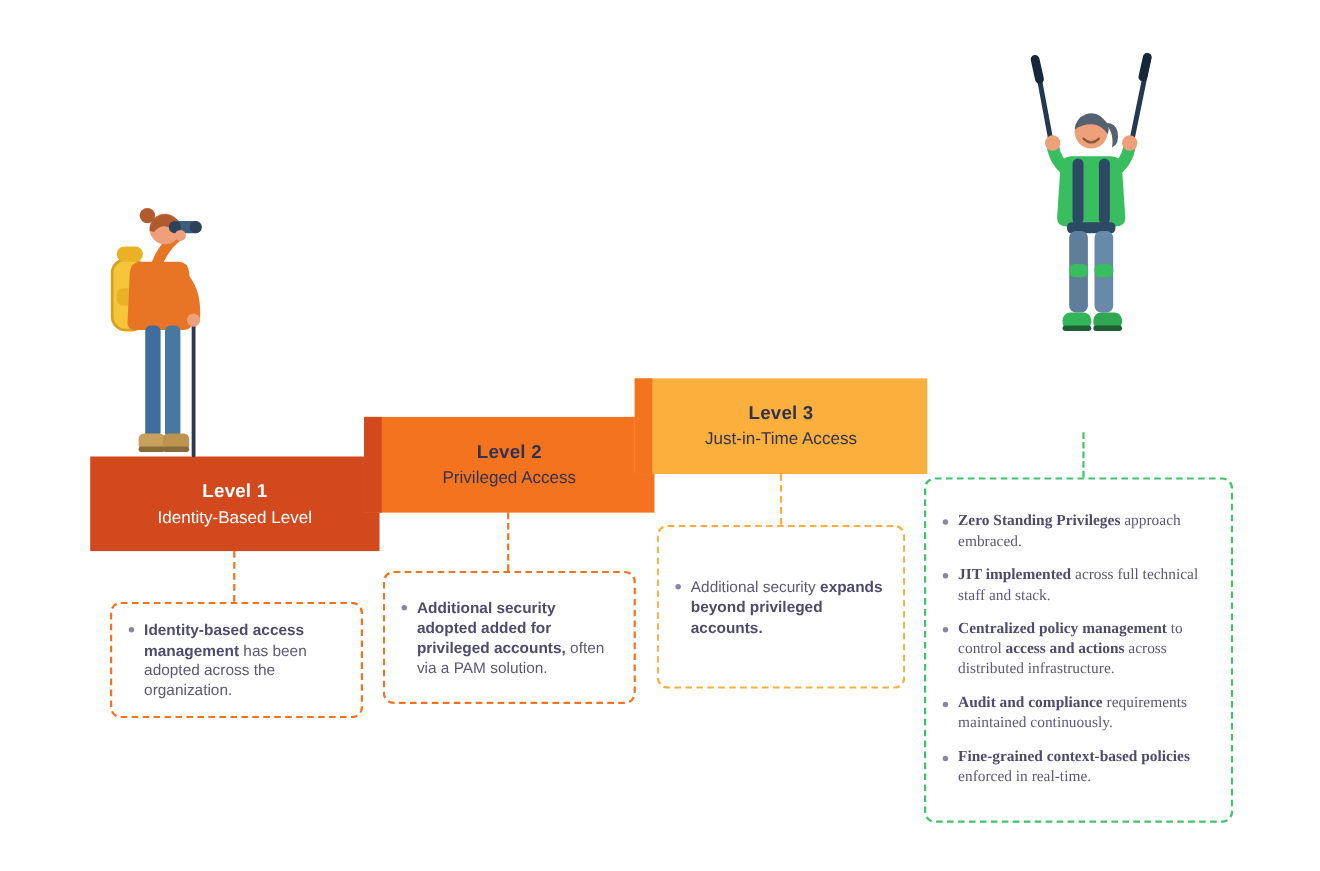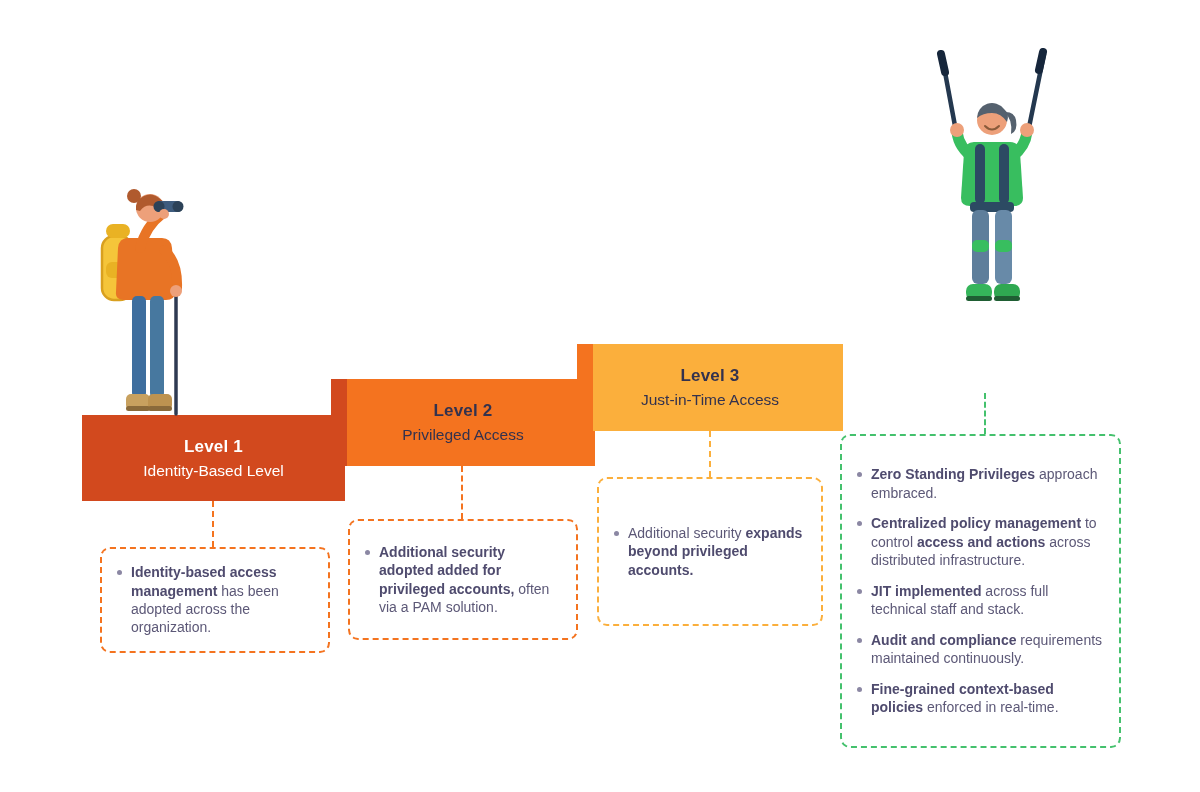--- a/index.html
+++ b/index.html
@@ -87,21 +87,21 @@
   .l4 .block    { left: 822px; top: 307px; width: 263px; height: 86px; }
 
   .l1 .connector { left: 212px; top: 501px; height: 46px; }
   .l2 .connector { left: 461px; top: 466px; height: 53px; }
   .l3 .connector { left: 709px; top: 431px; height: 46px; }
   .l4 .connector { left: 984px; top: 393px; height: 41px; }
 
   .l1 .callout { left: 100px; top: 547px; width: 230px; height: 106px; }
   .l2 .callout { left: 348px; top: 519px; width: 230px; height: 121px; }
   .l3 .callout { left: 597px; top: 477px; width: 226px; height: 149px; }
-  .l4 .callout { left: 840px; top: 434px; width: 281px; height: 314px; }
+  .l4 .callout { left: 840px; top: 434px; width: 281px; height: 314px; font-family: Liberation Serif, serif; }
 
   
   .illus { position: absolute; }
   .illus-1 { left: 84px;  top: 178px; width: 132px; height: 240px; }
   .illus-2 { left: 912px; top: 48px;  width: 160px; height: 262px; }
 </style>
 </head>
 <body>
 
 <div class="canvas">
@@ -152,25 +152,25 @@
 
   <section class="level l4" style="--block: #79E092; --tab: #55BA6C; --accent: #44C16D; --blocktext: #33324E;">
     <div class="connector"></div>
     <ul class="callout">
         <li class="bullet">
           <span class="dot"></span>
           <span class="bullet-text"><span class="b">Zero Standing Privileges</span><span> approach embraced.</span></span>
         </li>
         <li class="bullet">
           <span class="dot"></span>
+          <span class="bullet-text"><span class="b">JIT implemented</span><span> across full technical staff and stack.</span></span>
+        </li>
+        <li class="bullet">
+          <span class="dot"></span>
           <span class="bullet-text"><span class="b">Centralized policy management</span><span> to control </span><span class="b">access and actions</span><span> across distributed infrastructure.</span></span>
-        </li>
-        <li class="bullet">
-          <span class="dot"></span>
-          <span class="bullet-text"><span class="b">JIT implemented</span><span> across full technical staff and stack.</span></span>
         </li>
         <li class="bullet">
           <span class="dot"></span>
           <span class="bullet-text"><span class="b">Audit and compliance</span><span> requirements maintained continuously.</span></span>
         </li>
         <li class="bullet">
           <span class="dot"></span>
           <span class="bullet-text"><span class="b">Fine-grained context-based policies</span><span> enforced in real-time.</span></span>
         </li>
       </ul>

